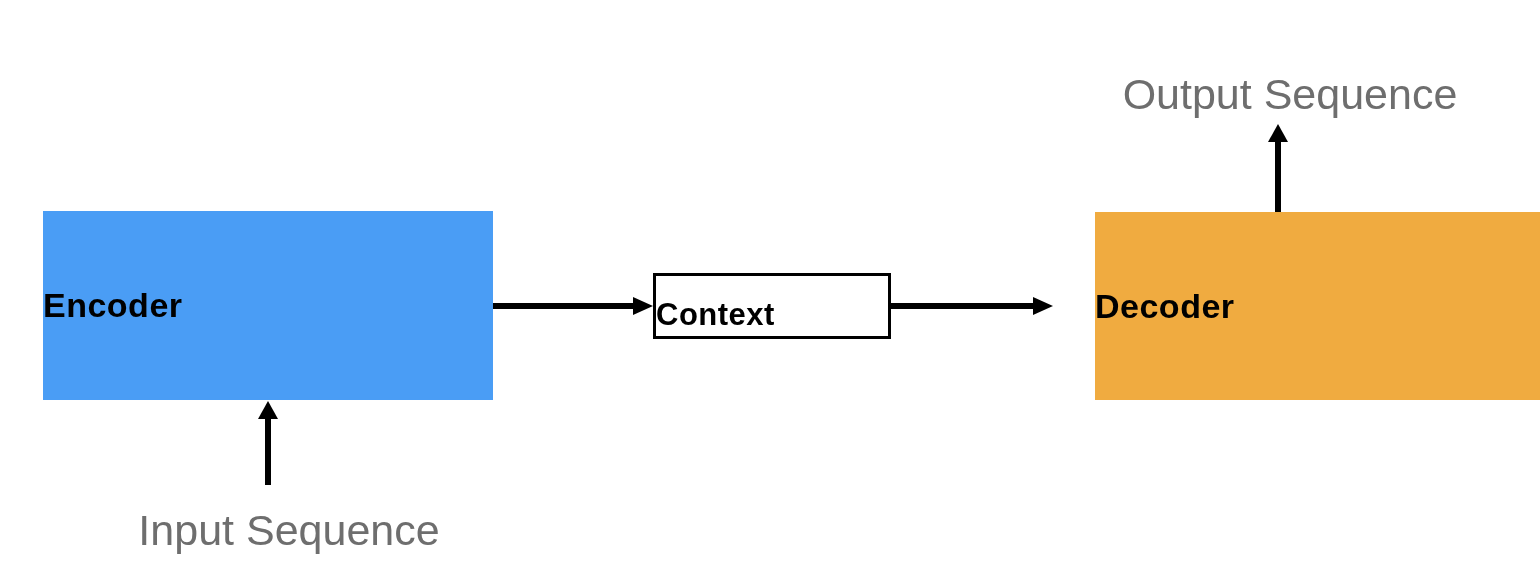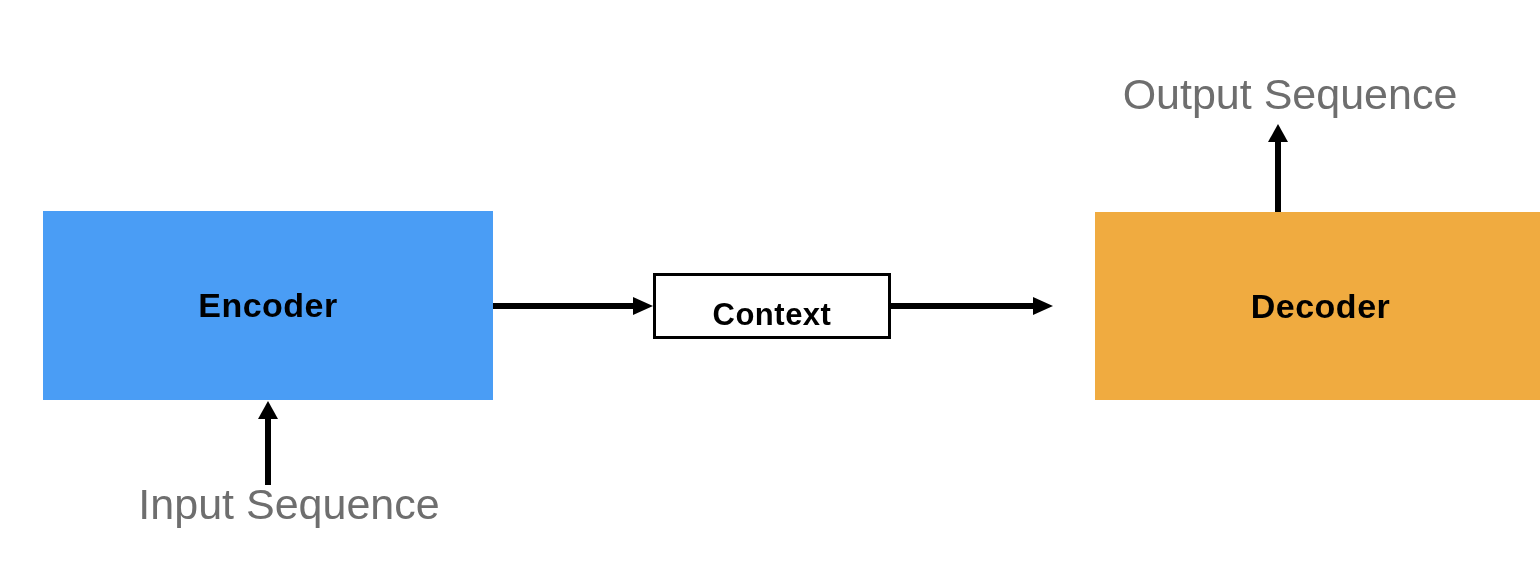--- a/index.html
+++ b/index.html
@@ -11,21 +11,20 @@
     width: 1540px;
     height: 574px;
     background: #ffffff;
     overflow: hidden;
   }
 
   .node {
     position: absolute;
     display: flex;
     align-items: center;
-    justify-content: center;
   }
 
   .node-label {
     color: #000000;
     font-weight: 700;
     font-size: 34px;
     letter-spacing: 0.5px;
   }
 
   .encoder-node { left: 43px; top: 211px; width: 450px; height: 189px; }
@@ -64,21 +63,21 @@
   }
 
   .seq-label {
     position: absolute;
     font-size: 43px;
     font-weight: 400;
     color: #6E6E6E;
     white-space: nowrap;
     transform: translateX(-50%);
   }
-  .input-label  { left: 289px;  top: 480px; }
+  .input-label  { left: 289px;  top: 506px; }
   .output-label { left: 1290px; top: 70px; }
 </style>
 </head>
 <body>
 
 <div class="canvas" style="background-color: rgb(255, 255, 255);">
 
   <div class="node encoder-node" style="background-color: rgb(74, 157, 245);">
     <span class="node-label" style="color: rgb(0, 0, 0);">Encoder</span>
   </div>

